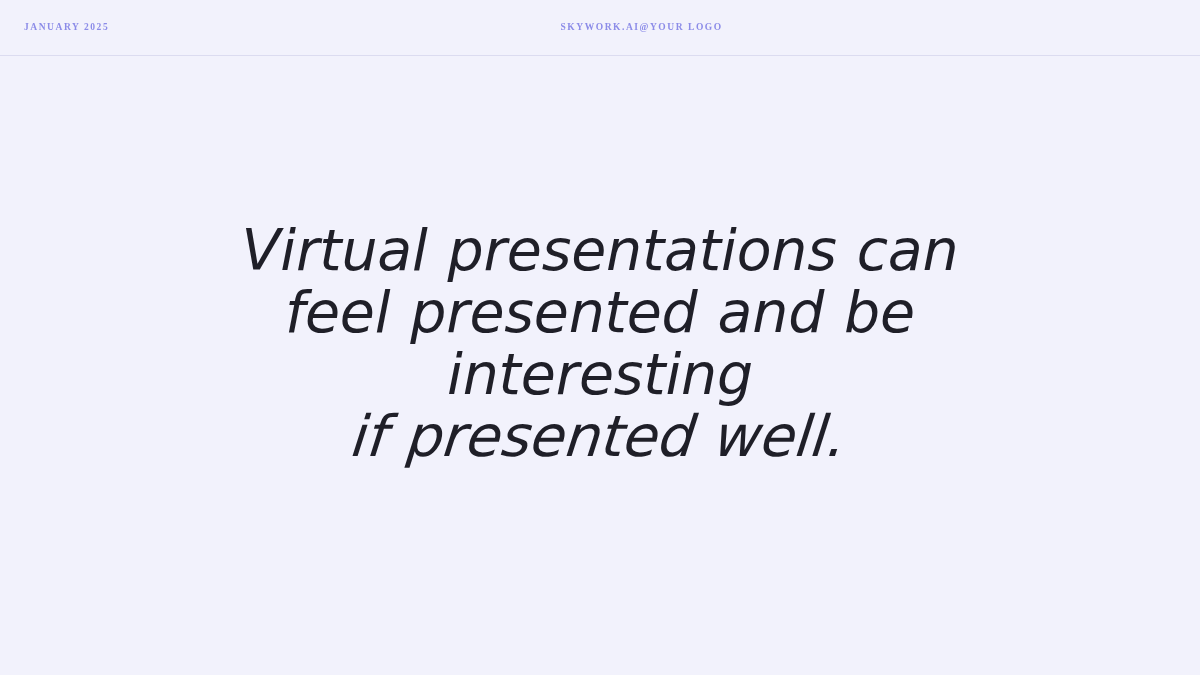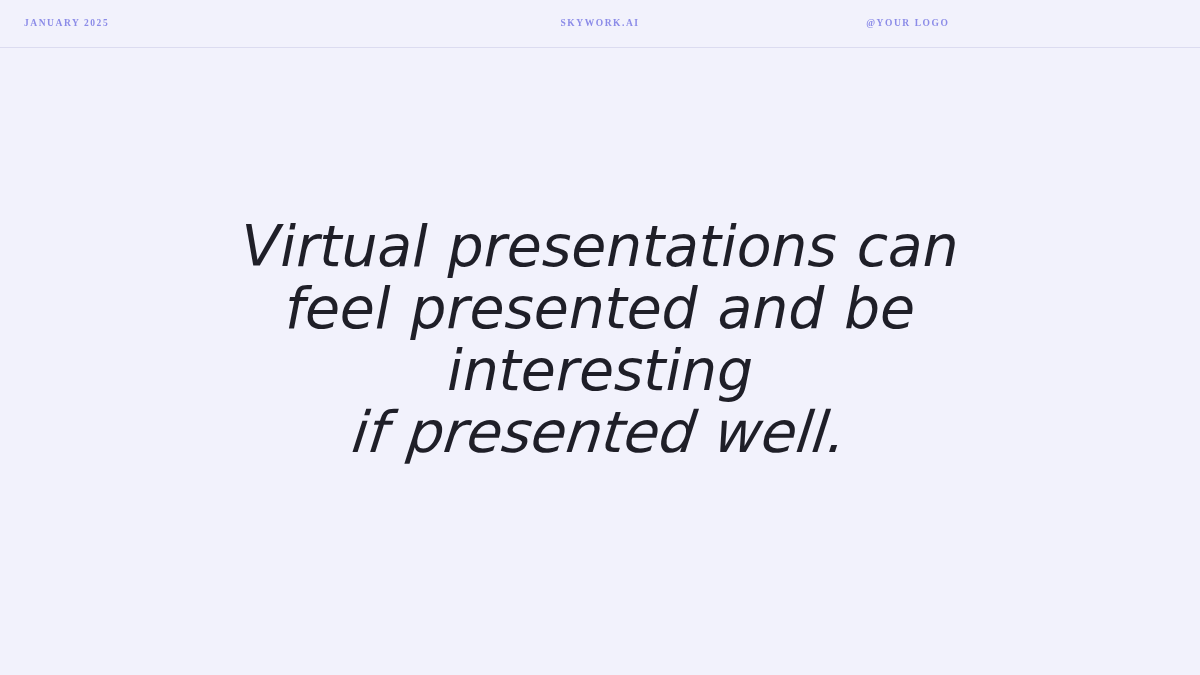--- a/index.html
+++ b/index.html
@@ -24,42 +24,42 @@
     background: #f2f2fc;
     box-sizing: border-box;
     display: flex;
     flex-direction: column;
   }
 
   
   .slide-header {
     position: relative;
     flex: 0 0 auto;
-    height: 48px;
+    height: 56px;
     padding: 0 24px;
     display: flex;
     align-items: center;
     justify-content: space-between;
     box-sizing: border-box;
   }
 
   .header-label {
     font-family: "Liberation Serif", "DejaVu Serif", serif;
     font-size: 9.5px;
     font-weight: 700;
     letter-spacing: 1.55px;
     text-transform: uppercase;
     color: #8c8ce8;
     white-space: nowrap;
     line-height: 1;
   }
 
   .header-left   { flex: 1 1 0; text-align: left; }
   .header-center { flex: 0 0 auto; text-align: right; }
-  .header-right  { flex: 1 1 0; text-align: center; }
+  .header-right  { flex: 1 1 0; text-align: left; }
 
   .header-rule {
     position: absolute;
     left: 0;
     right: 0;
     bottom: 0;
     height: 1px;
     background: #dcdcf0;
   }
 

